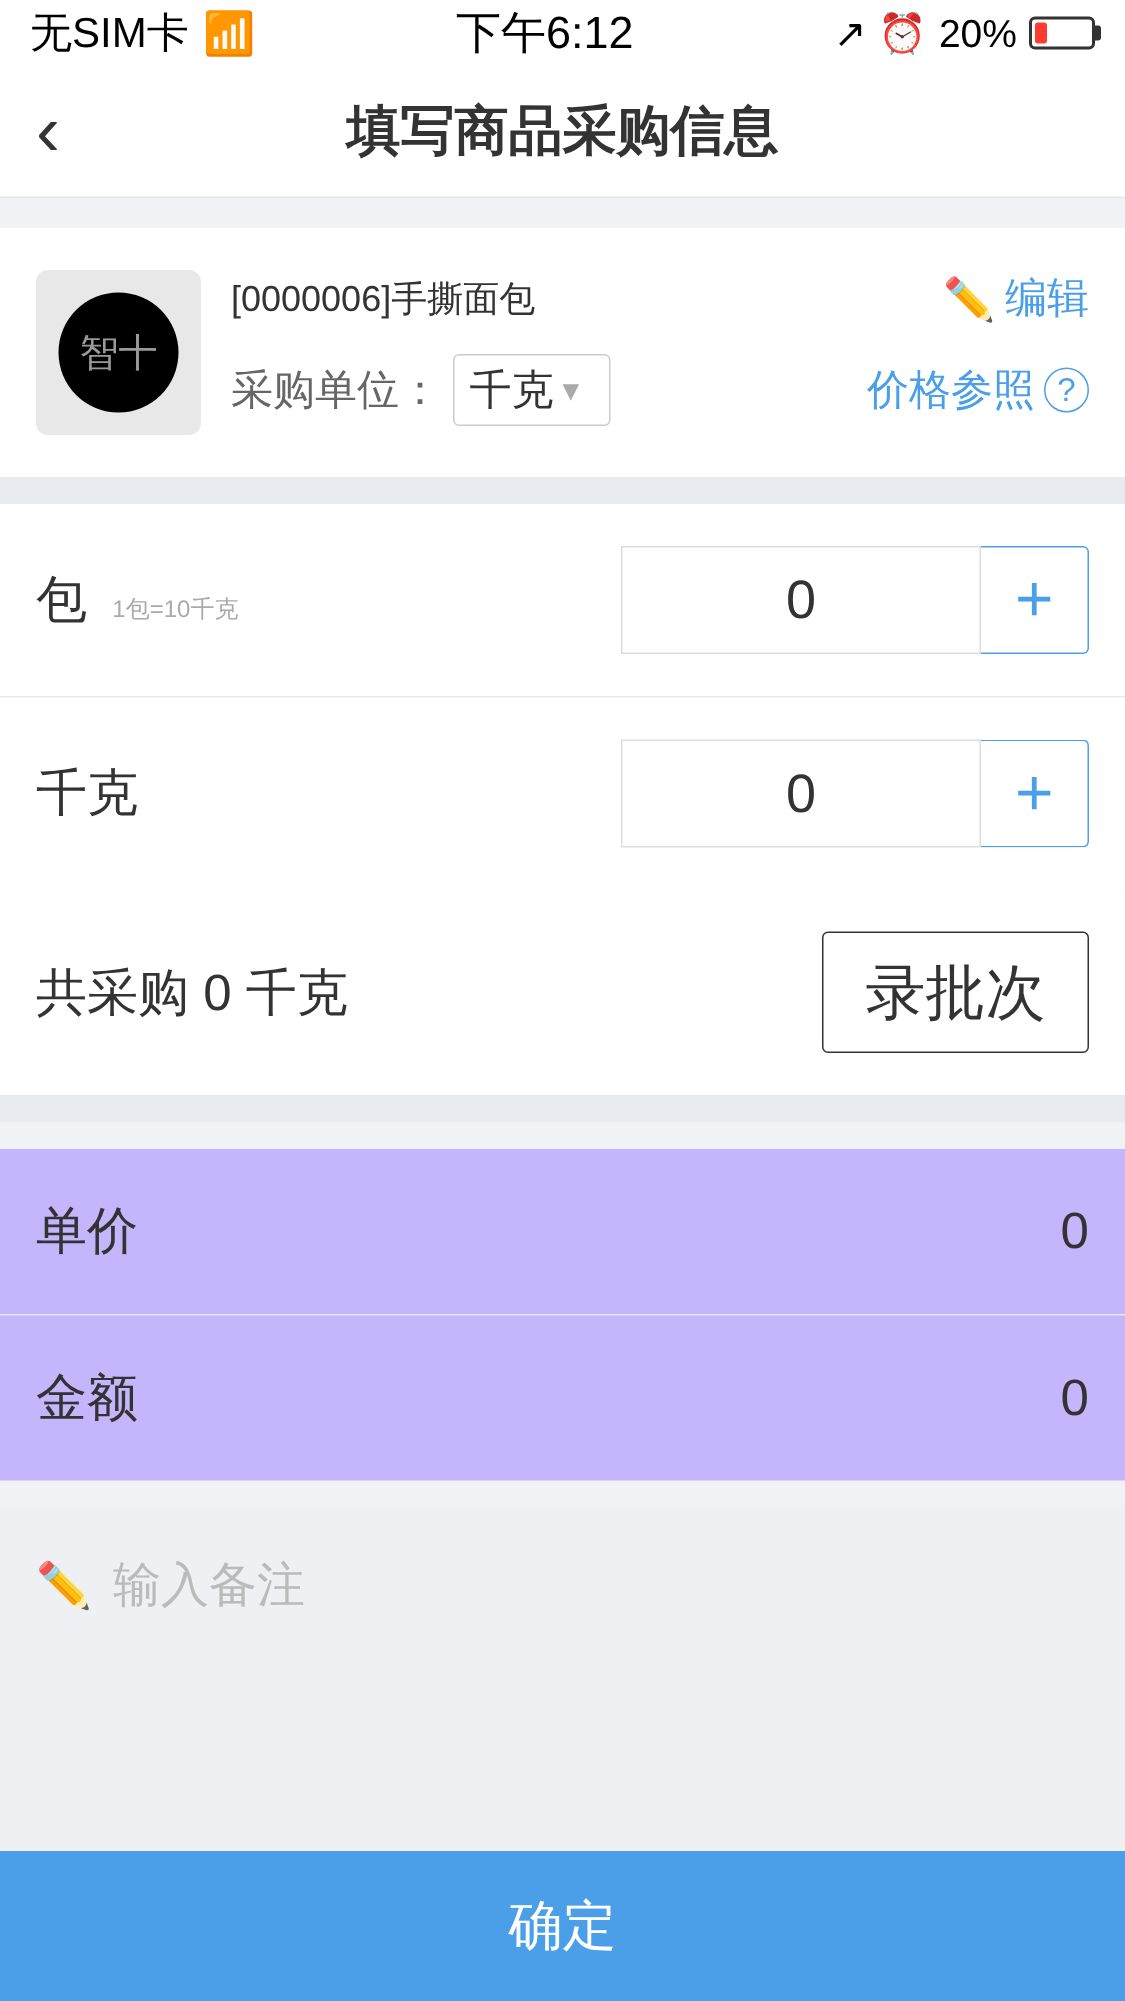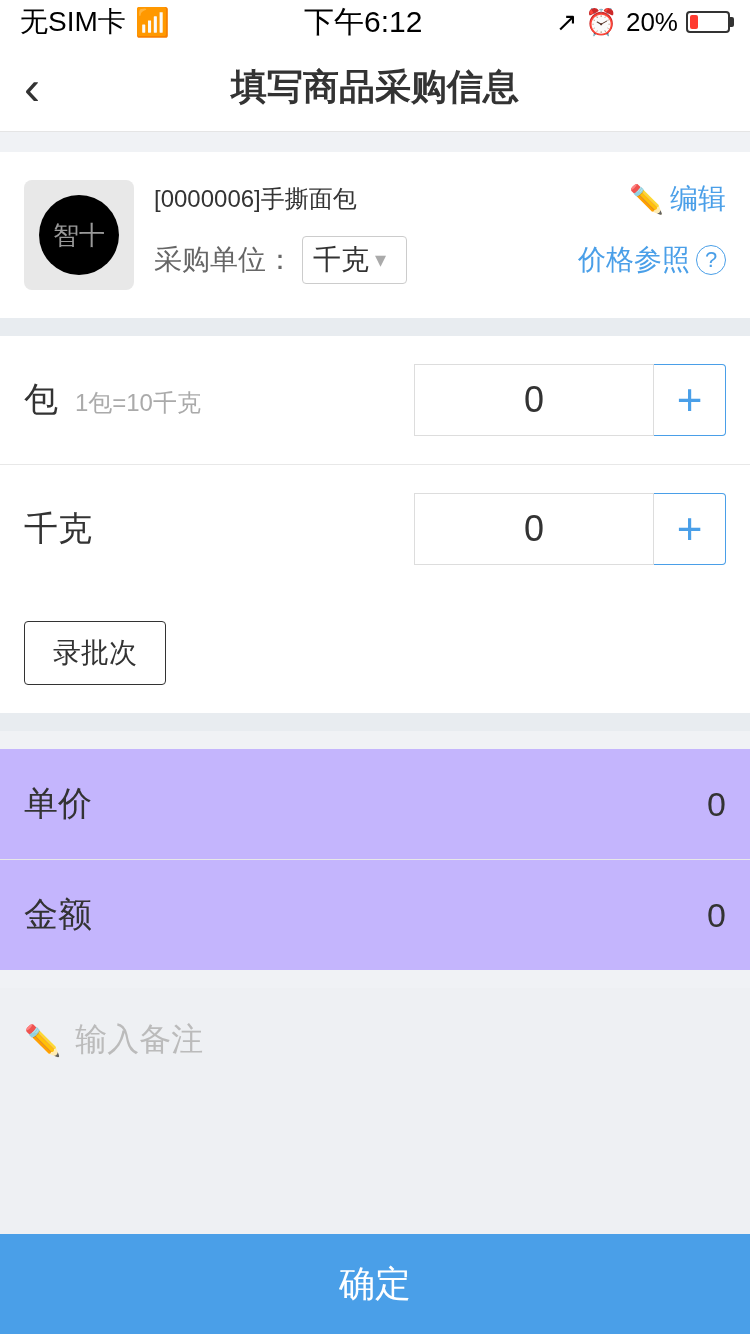--- a/index.html
+++ b/index.html
@@ -128,21 +128,21 @@
     .input-section {
       background: #fff;
     }
     .input-row {
       display: flex; align-items: center; justify-content: space-between;
       padding: 28px 24px;
       border-bottom: 1px solid #e8e8e8;
     }
     .input-row:last-child { border-bottom: none; }
     .input-label { font-size: 34px; color: #333; }
-    .input-sub { font-size: 24px; color: #aaa; margin-left: 8px; }
+    .input-sub { font-size: 16px; color: #aaa; margin-left: 8px; }
     .input-right { display: flex; align-items: center; gap: 0; }
     .qty-input {
       width: 240px; height: 72px;
       border: 1px solid #ddd; border-radius: 0;
       text-align: center; font-size: 36px; color: #333;
       background: #fff;
     }
     .qty-plus {
       width: 72px; height: 72px;
       border: 1px solid #4a9fe8;
@@ -155,21 +155,21 @@
 
     
     .summary-row {
       background: #fff;
       display: flex; align-items: center; justify-content: space-between;
       padding: 28px 24px;
     }
     .summary-text { font-size: 34px; color: #333; }
     .batch-btn {
       border: 1.5px solid #333; border-radius: 4px;
-      padding: 12px 28px; font-size: 28px; color: #333;
+      padding: 12px 28px; font-size: 40px; color: #333;
       background: #fff; cursor: pointer;
     }
 
     
     .price-section {
       background: #c4b5fd;
       margin-top: 18px;
     }
     .price-row {
       display: flex; align-items: center; justify-content: space-between;
@@ -283,20 +283,21 @@
       <span class="input-label">千克</span>
     </div>
     <div class="input-right">
       <input class="qty-input" type="text" value="0" style="">
       <div class="qty-plus">+</div>
     </div>
   </div>
 </div>
 
 <div class="summary-row">
+  <span class="summary-text">共采购 0 千克</span>
   <button class="batch-btn">录批次</button>
 </div>
 
 <div class="divider-bg"></div>
 
 <div class="price-section">
   <div class="price-row">
     <span class="price-label">单价</span>
     <span class="price-value">0</span>
   </div>

